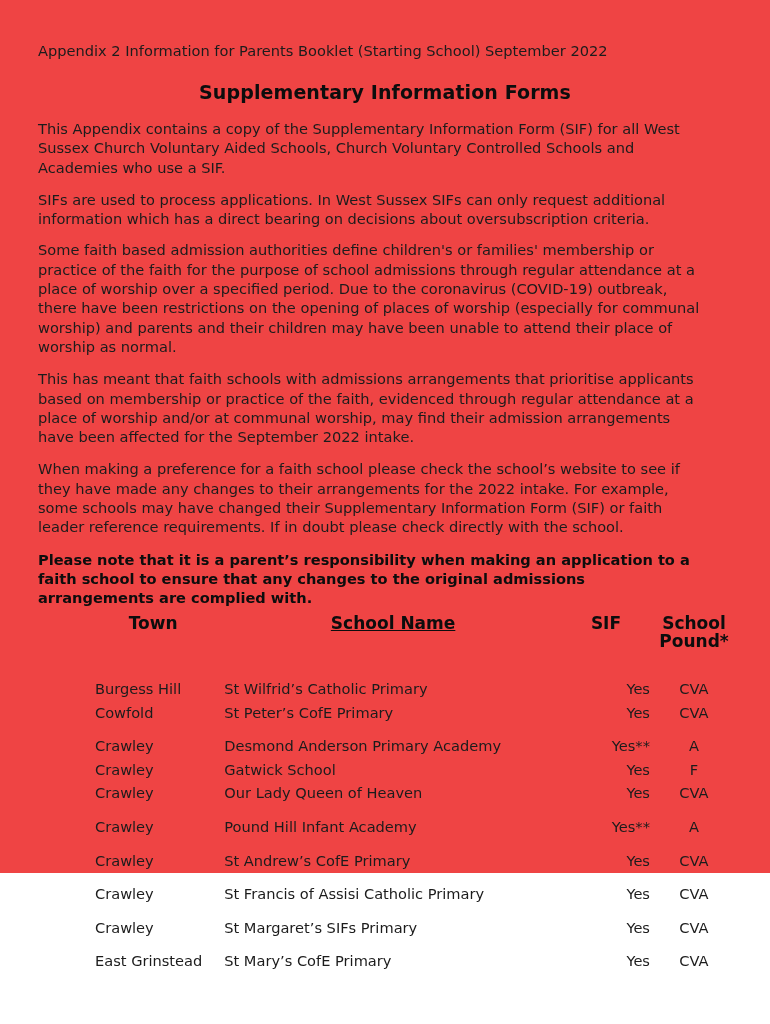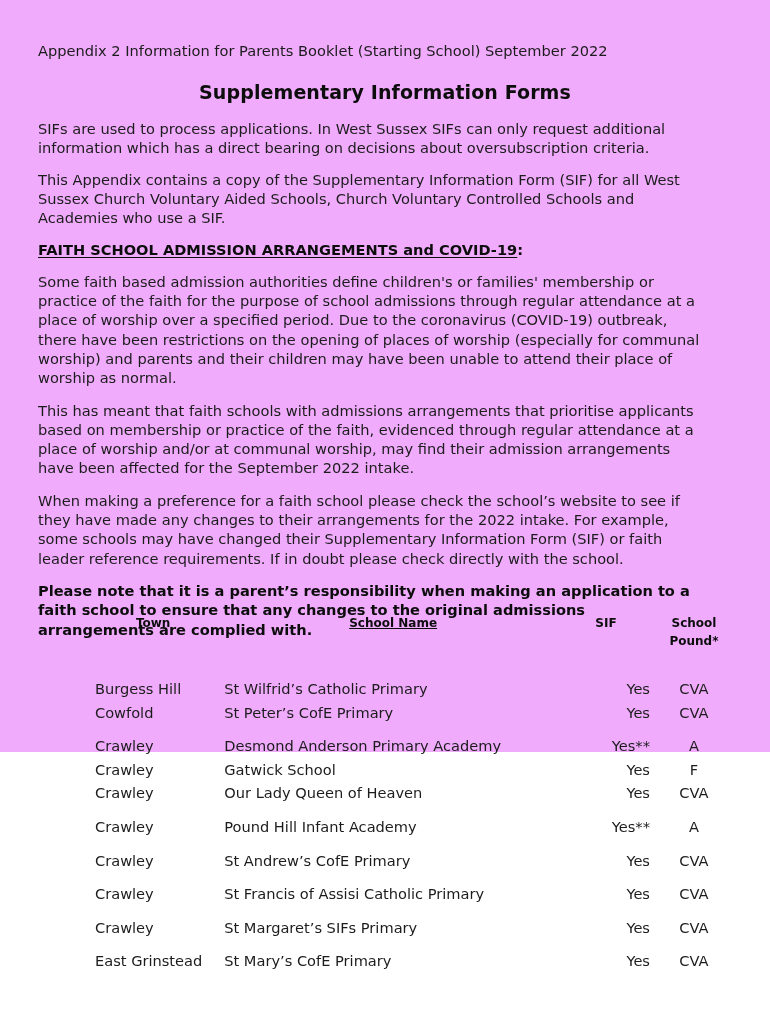--- a/index.html
+++ b/index.html
@@ -11,22 +11,22 @@
     width: 770px;
     height: 1024px;
     font-family: "DejaVu Sans", sans-serif;
     color: #1a1a1a;
     -webkit-font-smoothing: antialiased;
     overflow: hidden;
   }
   .page {
     position: relative;
     width: 770px;
-    height: 752px;
-    background: #f0abfc;
+    height: 873px;
+    background: #ef4444;
     box-sizing: border-box;
     padding: 0;
   }
   .doc-header {
     position: absolute;
     left: 38px;
     top: 41px;
     font-size: 14.6px;
     line-height: 19px;
     color: #1c1c1c;
@@ -82,21 +82,21 @@
     left: 38px;
     top: 614px;
     width: 700px;
     border-collapse: collapse;
     font-size: 14.6px;
     color: #1c1c1c;
   }
   .school-table th {
     font-weight: bold;
     color: #0d0d0d;
-    font-size: 12px;
+    font-size: 17px;
     line-height: 18px;
     padding: 0;
     vertical-align: top;
   }
   .school-table th.col-town    { width: 138px; text-align: center; padding-left: 44px; }
   .school-table th.col-name    { width: 330px; text-align: center; text-decoration: underline; }
   .school-table th.col-sif     { width: 86px;  text-align: center; }
   .school-table th.col-type    { width: 86px;  text-align: center; }
 
   .school-table td {
@@ -118,27 +118,24 @@
 <body>
 
 <div class="page">
 
   <div class="doc-header">Appendix 2 Information for Parents Booklet (Starting School) September 2022</div>
 
   <h1 class="doc-title">Supplementary Information Forms</h1>
 
   <div class="body-block">
 
+    <p class="para">This Appendix contains a copy of the Supplementary Information Form (SIF) for all West Sussex Church Voluntary Aided Schools, Church Voluntary Controlled Schools and Academies who use a SIF.</p>
+
     <p class="para tight">SIFs are used to process applications. In West Sussex SIFs can only request additional information which has a direct bearing on decisions about oversubscription criteria.</p>
 
-    <p class="para">This Appendix contains a copy of the Supplementary Information Form (SIF) for all West Sussex Church Voluntary Aided Schools, Church Voluntary Controlled Schools and Academies who use a SIF.</p>
-
-    <h2 class="section-heading">
-      <span class="ul">FAITH SCHOOL ADMISSION ARRANGEMENTS and COVID-19</span><span>:</span>
-    </h2>
 
     <p class="para">Some faith based admission authorities define children's or families' membership or practice of the faith for the purpose of school admissions through regular attendance at a place of worship over a specified period. Due to the coronavirus (COVID-19) outbreak, there have been restrictions on the opening of places of worship (especially for communal worship) and parents and their children may have been unable to attend their place of worship as normal.</p>
 
     <p class="para">This has meant that faith schools with admissions arrangements that prioritise applicants based on membership or practice of the faith, evidenced through regular attendance at a place of worship and/or at communal worship, may find their admission arrangements have been affected for the September 2022 intake.</p>
 
     <p class="para">When making a preference for a faith school please check the school’s website to see if they have made any changes to their arrangements for the 2022 intake. For example, some schools may have changed their Supplementary Information Form (SIF) or faith leader reference requirements. If in doubt please check directly with the school.</p>
 
     <p class="para bold">Please note that it is a parent’s responsibility when making an application to a faith school to ensure that any changes to the original admissions arrangements are complied with.</p>
   </div>
 

